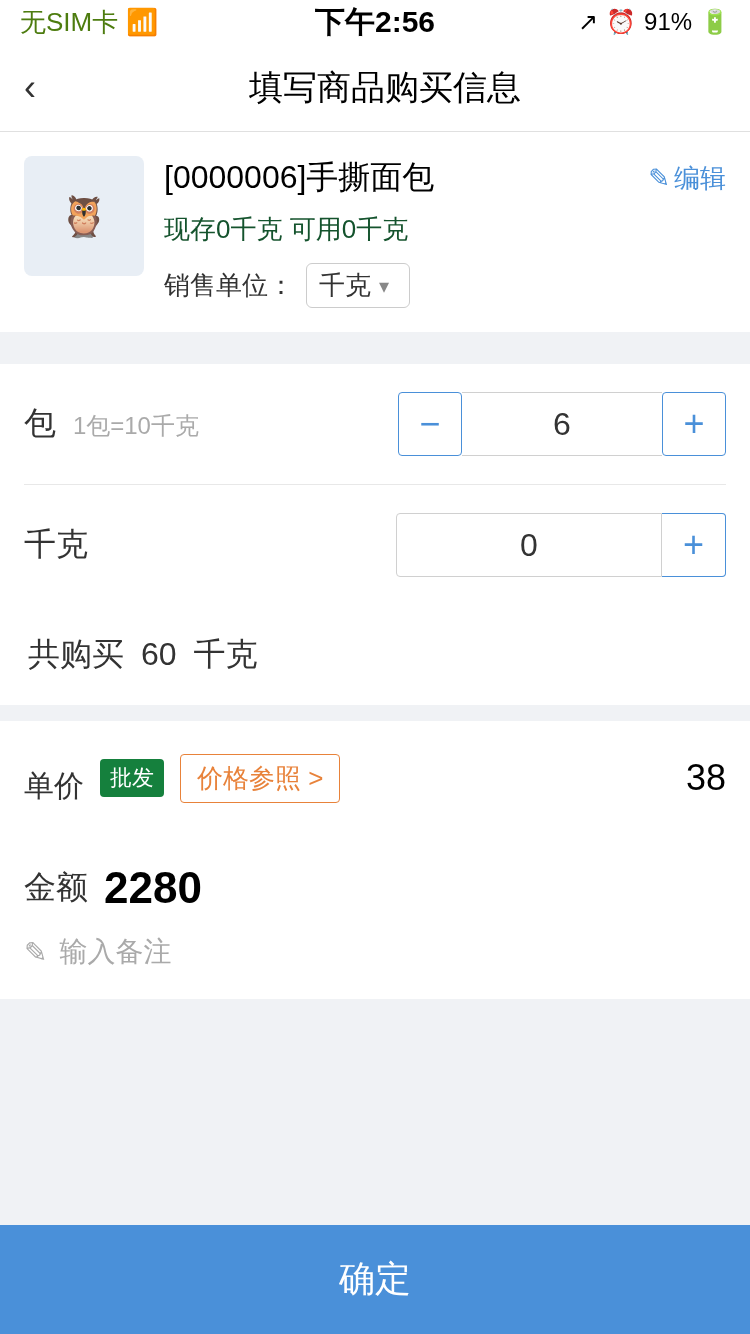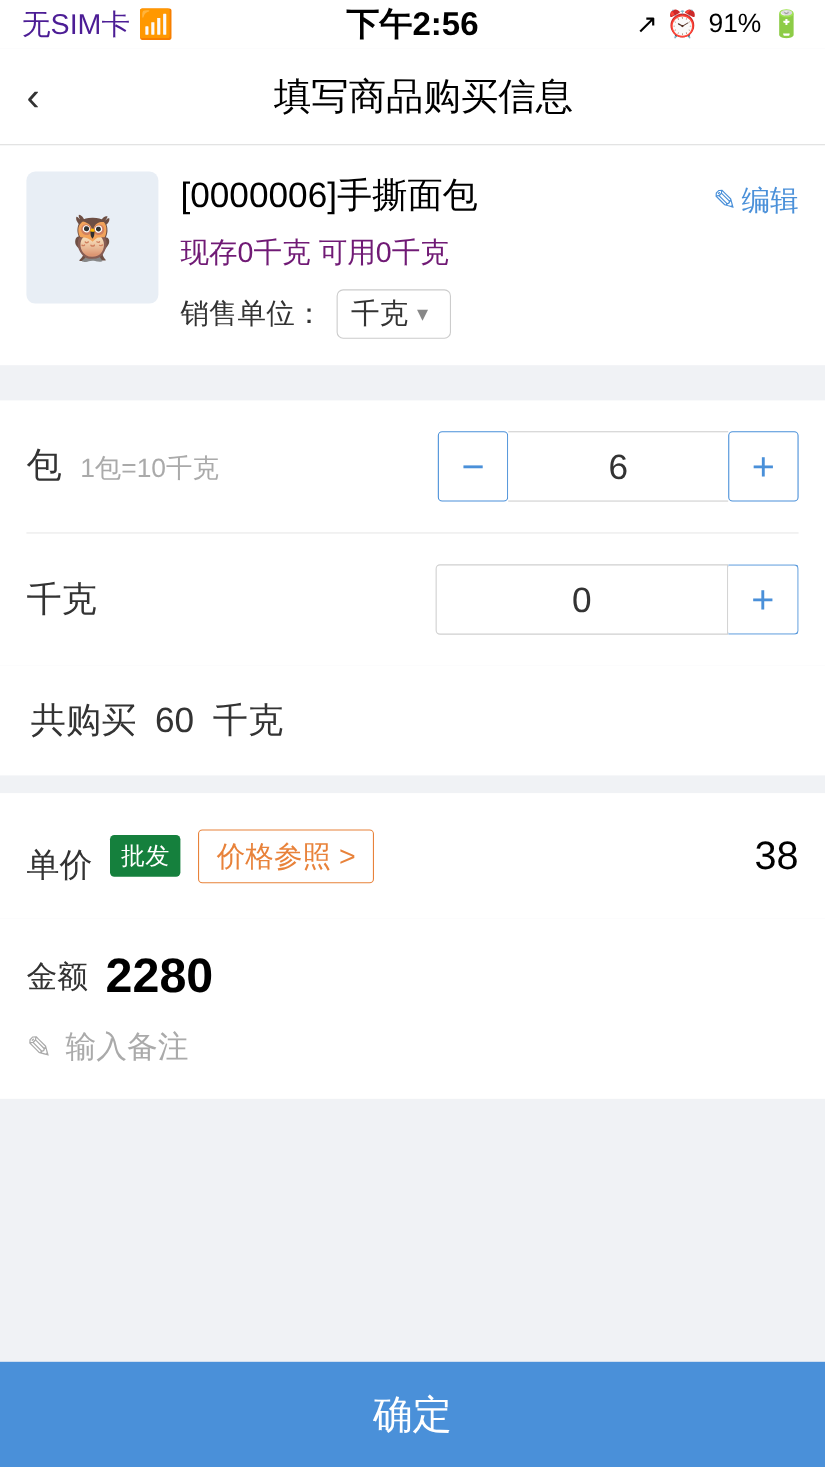--- a/index.html
+++ b/index.html
@@ -23,21 +23,21 @@
       justify-content: space-between;
       padding: 0 20px;
       font-size: 28px;
       font-weight: 500;
     }
     .status-left {
       display: flex;
       align-items: center;
       gap: 8px;
       font-size: 26px;
-      color: #4c1d95;
+      color: #4d7c0f;
     }
     .status-center {
       font-size: 30px;
       font-weight: 600;
       color: #000;
       position: absolute;
       left: 50%;
       transform: translateX(-50%);
     }
     .status-right {
@@ -96,39 +96,39 @@
       font-size: 40px;
       color: #5a8fc0;
       font-weight: bold;
     }
     .product-info {
       flex: 1;
     }
     .product-header {
       display: flex;
       justify-content: space-between;
-      align-items: flex-end;
+      align-items: center;
       margin-bottom: 12px;
     }
     .product-name {
       font-size: 32px;
       font-weight: 500;
       color: #000;
     }
     .edit-btn {
       font-size: 26px;
       color: #4a90d9;
       cursor: pointer;
       display: flex;
       align-items: center;
       gap: 4px;
     }
     .product-stock {
       font-size: 26px;
-      color: #701a75;
+      color: #14532d;
       margin-bottom: 16px;
     }
     .product-unit {
       display: flex;
       align-items: center;
       gap: 12px;
       font-size: 26px;
       color: #333;
     }
     .unit-select {
@@ -294,21 +294,21 @@
       background: #fff;
       padding: 28px 24px 0 24px;
     }
     .amount-row {
       display: flex;
       align-items: center;
       gap: 16px;
       margin-bottom: 20px;
     }
     .amount-label {
-      font-size: 28px;
+      font-size: 32px;
       color: #333;
     }
     .amount-value {
       font-size: 44px;
       font-weight: bold;
       color: #000;
     }
     .note-row {
       display: flex;
       align-items: center;
@@ -328,21 +328,21 @@
     
     .gray-fill {
       flex: 1;
       background: #f0f2f5;
       min-height: 200px;
     }
 
     
     .confirm-bar {
       width: 100%;
-      height: 96px;
+      height: 109px;
       background: #4a90d9;
       display: flex;
       align-items: center;
       justify-content: center;
       cursor: pointer;
       flex-shrink: 0;
     }
     .confirm-btn-text {
       font-size: 36px;
       font-weight: 500;

